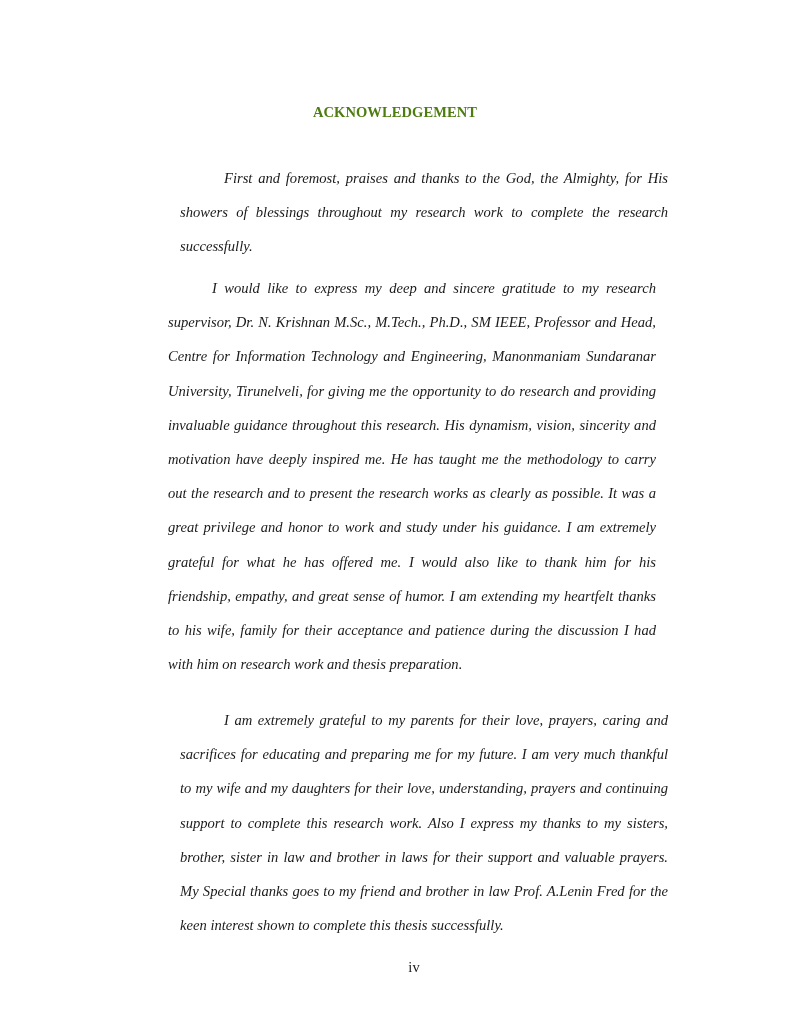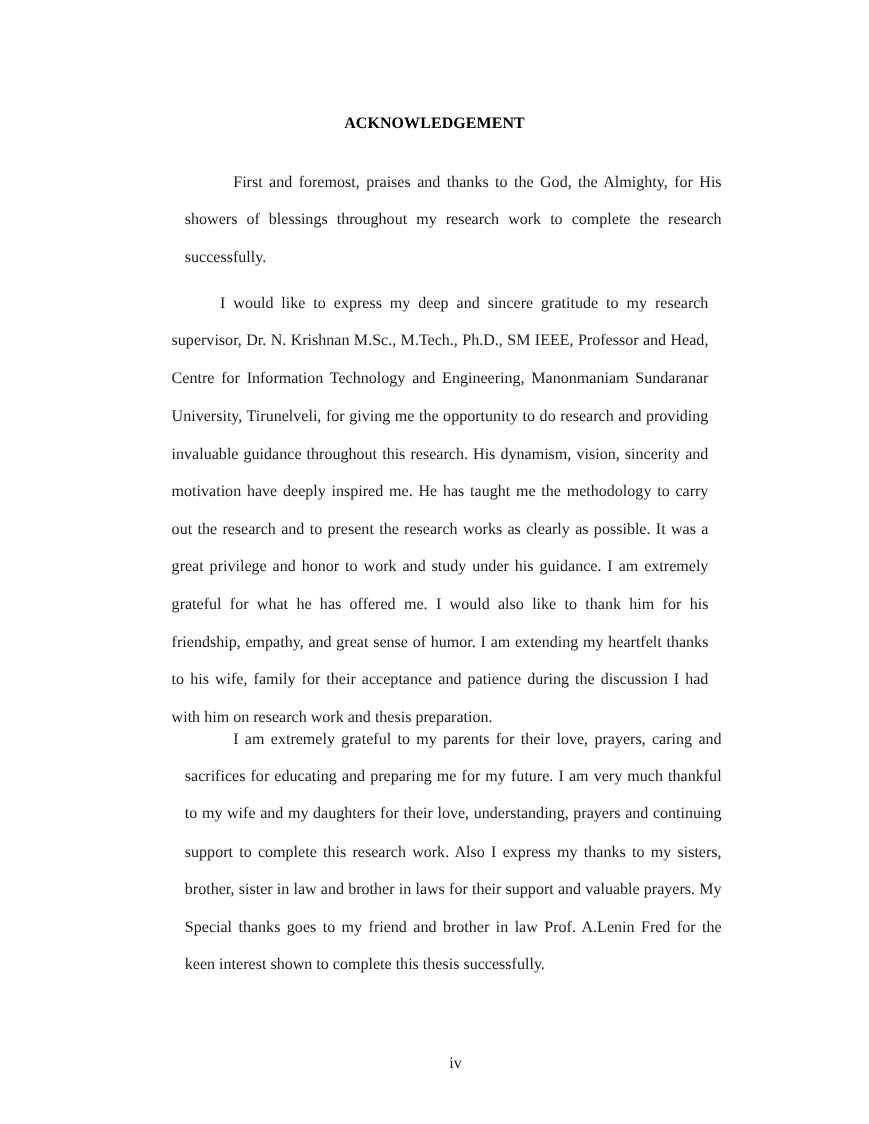--- a/index.html
+++ b/index.html
@@ -25,38 +25,39 @@
     .title {
       position: absolute;
       left: 0;
       width: 790px;
       top: 104px;
       text-align: center;
       font-weight: bold;
       font-size: 14.5px;
       letter-spacing: 0.1px;
       margin: 0;
-      color: #000000;
+      color: #4d7c0f;
     }
     .body-text {
       position: absolute;
       left: 164px;
       width: 488px;
       font-size: 14.6px;
       line-height: 34.2px;
       text-align: justify;
       margin: 0;
     }
     .para {
-      margin: 4px;
+      margin: 16px;
       text-indent: 44px;
+      font-style: italic;
     }
     #p1 { position: absolute; top: 145px; left: 164px; width: 488px; }
     #p2 { position: absolute; top: 255px; left: 152px; width: 488px; }
-    #p3 { position: absolute; top: 651px; left: 164px; width: 488px; }
+    #p3 { position: absolute; top: 687px; left: 164px; width: 488px; }
     .page-number {
       position: absolute;
       left: 0;
       width: 790px;
       top: 959px;
       text-align: center;
       font-size: 14.5px;
       margin: 0;
       padding-left: 19px;
     }

